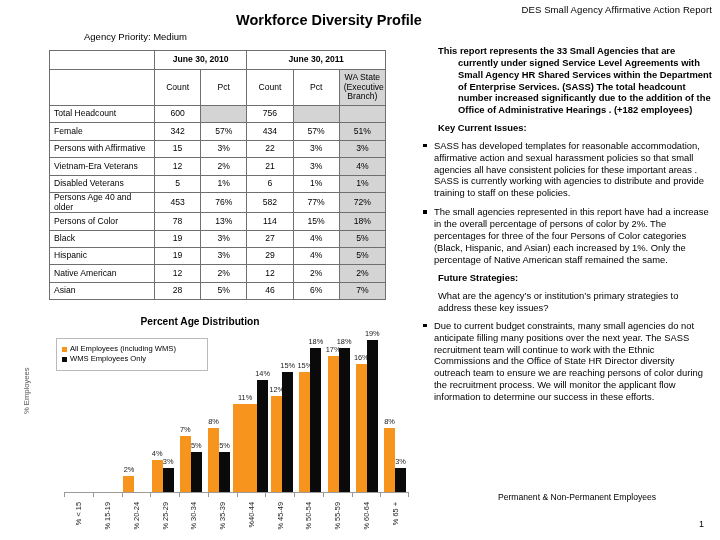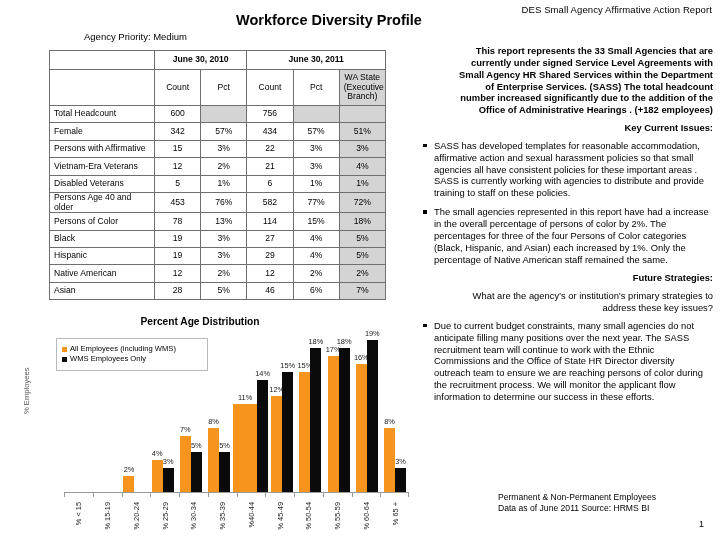--- a/index.html
+++ b/index.html
@@ -41,21 +41,21 @@
   .c-wa  { width:48px; text-align:center; }
   .grp-head { height:19px; font-size:8.6px; }
   .sub-head { height:36px; font-size:8.6px; font-weight:normal !important; text-align:center; }
   .shade { background:#d4d4d4; }
   .blank-tl { border-top:1px solid #6f6f6f; border-left:1px solid #6f6f6f; border-right:1px solid #6f6f6f; border-bottom:none; }
   .blank-bl { border-left:1px solid #6f6f6f; border-right:1px solid #6f6f6f; border-bottom:1px solid #6f6f6f; border-top:none; }
   .row-h { height:17.4px; }
 
   
   .rt { position:absolute; left:421px; top:45px; width:292px; font-size:9.4px; line-height:1.26; }
-  .rt p { margin:0 0 6px 17px;text-align:right; }
+  .rt p { margin:0 0 6px 17px; }
   .rt .bold { font-weight:bold; }
   .rt .indent-hang { padding-left:20px; text-indent:-20px; }
   .bullets { margin:0; padding:0; list-style:none; }
   .bullets li {
     position:relative; padding-left:13px; margin-bottom:7px; line-height:1.26;
   }
   .bullets li .bsq {
     position:absolute; left:2px; top:4px;
     width:3.5px; height:3.5px; background:#000;
   }
@@ -275,21 +275,20 @@
     <ul class="bullets">
       <li>
         <span class="bsq"></span>
         <span>Due to current budget constraints, many small agencies do not anticipate filling many positions over the next year.  The SASS recruitment team will  continue to work with the Ethnic Commissions and  the Office of State HR Director diversity outreach team to ensure we are reaching persons of color during the recruitment process. We will monitor the applicant flow information  to determine our success in these efforts.</span>
       </li>
     </ul>
   </div>
 
   <div class="footer">
     <div>Permanent &amp; Non-Permanent Employees</div>
-    <div>Data as of June 2011    Source:  HRMS BI</div>
   </div>
   <div class="pagenum">1</div>
 
   <div class="chart-title">Percent Age Distribution</div>
   <div class="ylabel">% Employees</div>
 
   <div class="chart-area">
 
     <div class="legend">
       <div class="row">

